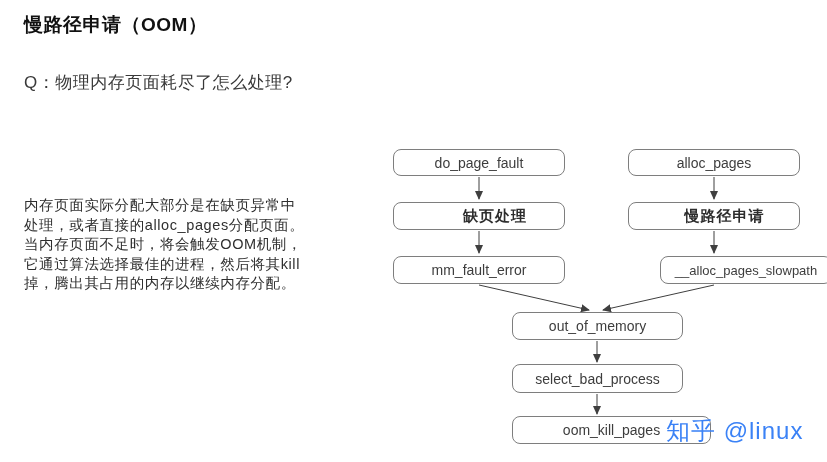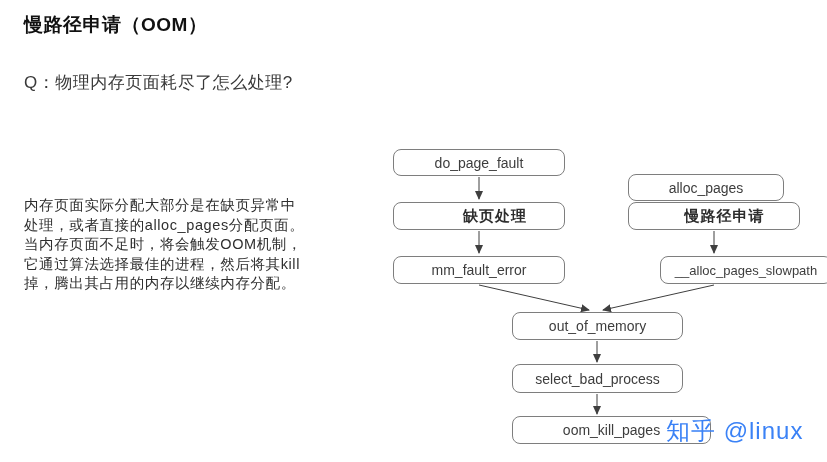--- a/index.html
+++ b/index.html
@@ -63,21 +63,21 @@
   }
   .flow-node.cn {
     font-weight: 700;
     font-size: 15px;
     color: #2d2d2d;
     letter-spacing: 1px;
   }
   .n-do-page-fault        { left: 393px; top: 149px; width: 172px; height: 27px; }
   .n-fault-handle         { left: 393px; top: 202px; width: 172px; height: 28px; padding-left: 32px; }
   .n-mm-fault-error       { left: 393px; top: 256px; width: 172px; height: 28px; }
-  .n-alloc-pages          { left: 628px; top: 149px; width: 156px; height: 27px; margin-top: 25px; }
+  .n-alloc-pages          { left: 628px; top: 149px; width: 172px; height: 27px; }
   .n-slow-path            { left: 628px; top: 202px; width: 172px; height: 28px; padding-left: 21px; }
   .n-alloc-slowpath       { left: 628px; top: 256px; width: 172px; height: 28px; font-size: 13px; margin-left: 32px; }
   .n-out-of-memory        { left: 512px; top: 312px; width: 171px; height: 28px; }
   .n-select-bad-process   { left: 512px; top: 364px; width: 171px; height: 29px; text-align: right; }
   .n-oom-kill-pages       { left: 512px; top: 416px; width: 199px; height: 28px; }
   .edges-layer {
     position: absolute;
     left: 0;
     top: 0;
     width: 827px;

